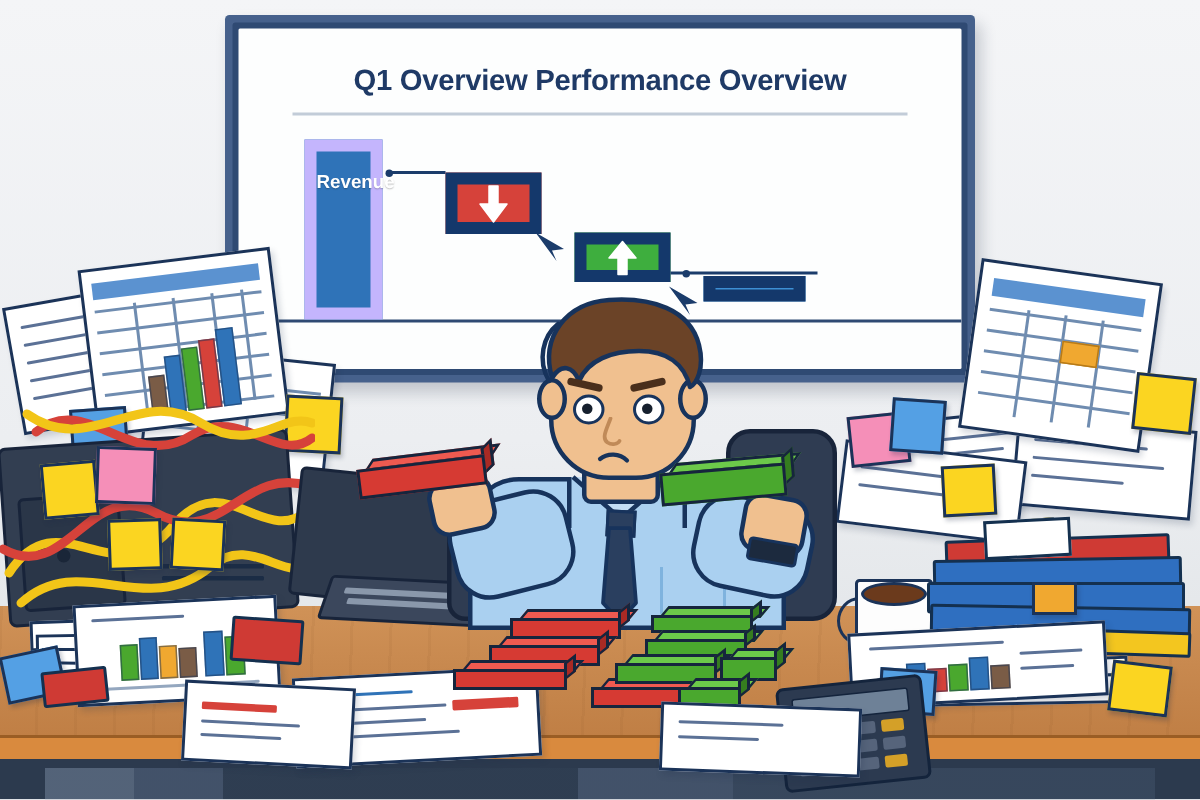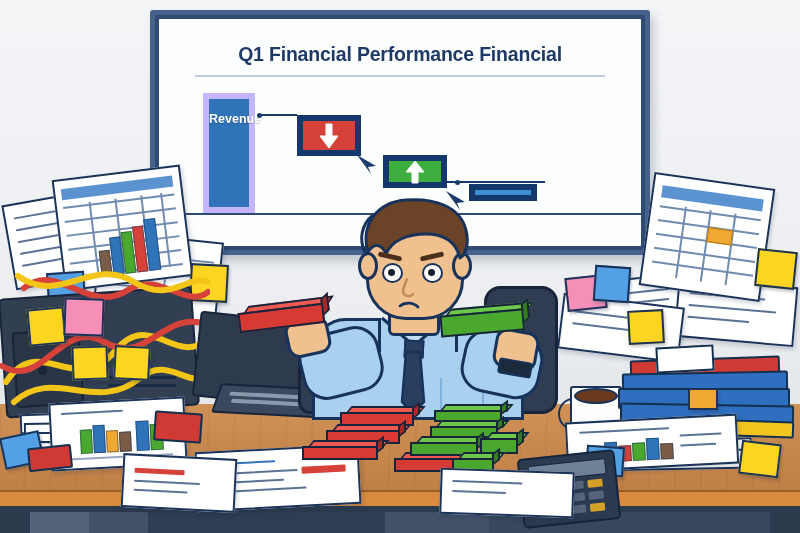--- a/index.html
+++ b/index.html
@@ -18,21 +18,21 @@
   .board-inner{position:absolute;left:9px;top:9px;right:9px;bottom:9px;background:#fdfefe;border-radius:1px;overflow:hidden;}
 
   .board-title{position:absolute;left:0;top:24px;width:100%;text-align:center;
     font-size:19.5px;font-weight:bold;color:#1f3a66;letter-spacing:-.2px;}
   .board-rule{position:absolute;left:36px;right:36px;top:56px;height:2px;background:#c2ccd8;}
 
   
   .plot{position:absolute;left:0;top:66px;width:482px;height:150px;}
   .baseline{position:absolute;left:18px;right:0px;bottom:20px;height:2.5px;background:#2f4a73;}
 
-  .bar{position:absolute;border:6px solid #c4b5fd;box-sizing:border-box;}
+  .bar{position:absolute;border:8px solid #c4b5fd;box-sizing:border-box;}
   .bar-lbl{position:absolute;width:100%;text-align:center;color:#fff;font-weight:bold;
     font-size:12.5px;line-height:1.05;text-shadow:0 1px 1px rgba(0,0,0,.25);}
 
   .b-revenue{left:44px;bottom:22px;width:52px;height:120px;background:#2f73b8;}
   .b-revenue .bar-lbl{top:14px;}
 
   .b-drop{left:138px;bottom:79px;width:64px;height:41px;background:#d6423a;border-color:#14386b;}
   .b-gain{left:224px;bottom:47px;width:64px;height:33px;background:#3eae3e;border-color:#14386b;}
   .b-conn{left:310px;bottom:34px;width:68px;height:17px;background:#3d8fd4;border-color:#14386b;}
   .b-net{left:396px;bottom:22px;width:58px;height:85px;background:#2f73b8;}
@@ -124,21 +124,21 @@
 
 <div id="scene">
 
   <div class="wall"></div>
   <div class="wall-grad"></div>
 
   <div class="board-outer">
     <div class="board-mid"></div>
     <div class="board-inner">
 
-      <div class="board-title">Q1 Financial Performance Financial</div>
+      <div class="board-title">Q1 Overview Performance Overview</div>
       <div class="board-rule"></div>
 
       <div class="plot">
         <div class="baseline"></div>
 
         <div class="bar b-revenue">
           <div class="bar-lbl">Revenue</div>
         </div>
 
         <div class="dot" style="left:98px;bottom:117px;"></div>

